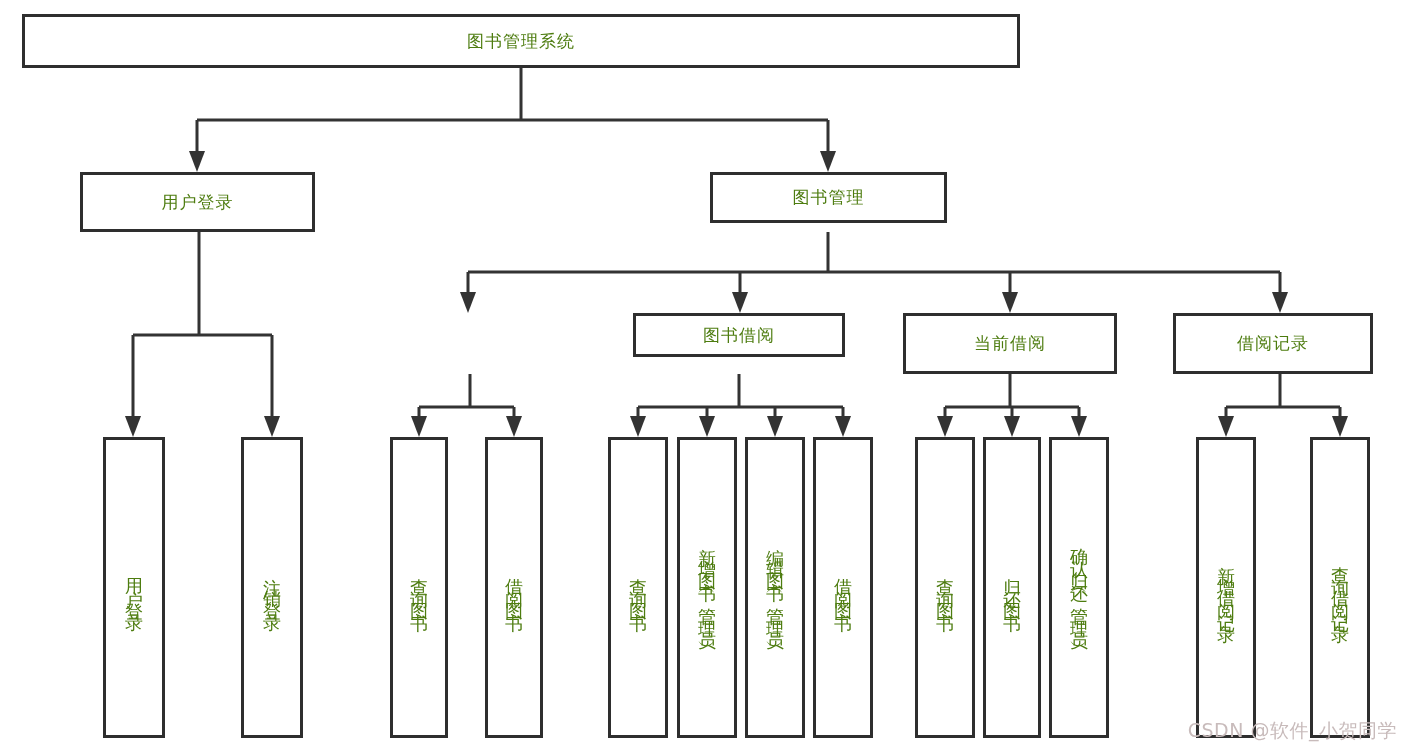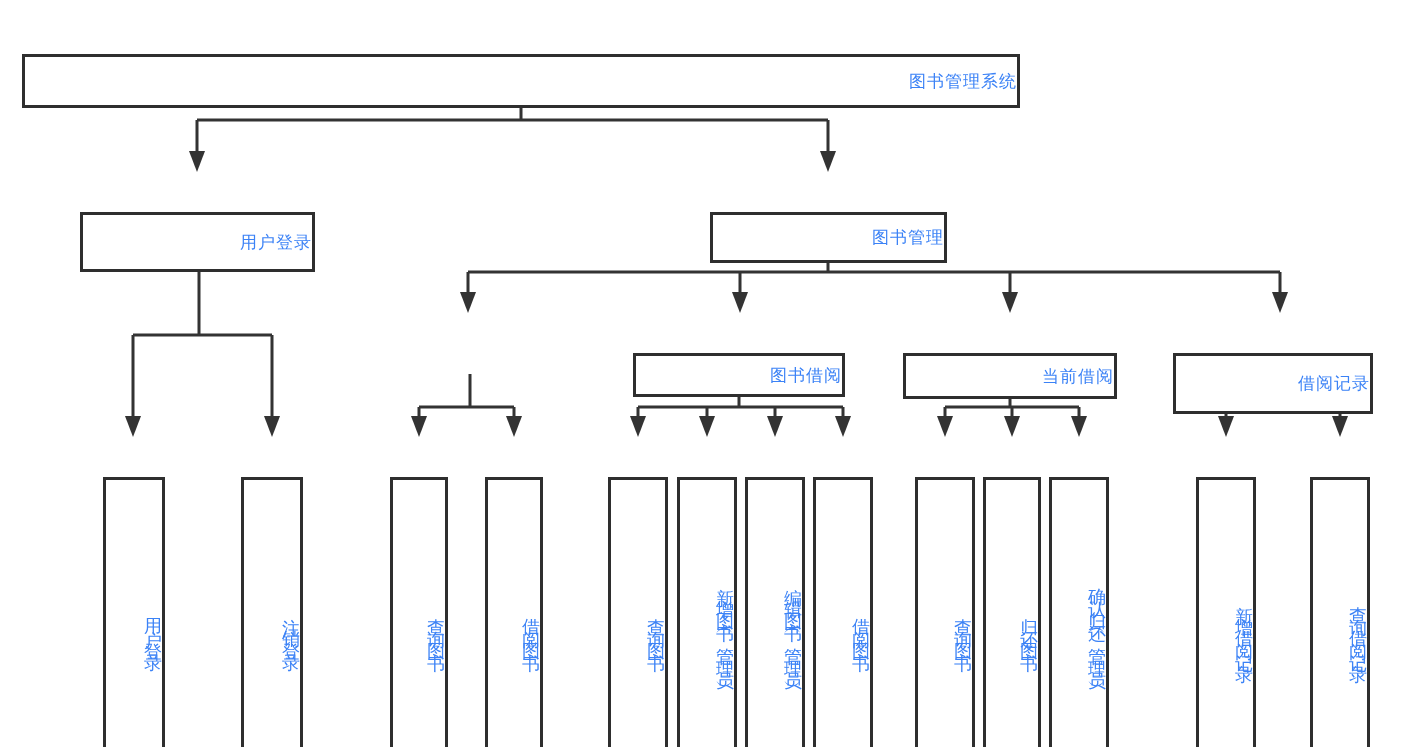--- a/index.html
+++ b/index.html
@@ -9,24 +9,23 @@
     background:#ffffff;
     font-family:"DejaVu Sans","Liberation Sans",sans-serif;
     overflow:hidden;
   }
   .connectors{position:absolute;left:0;top:0;z-index:1;}
   .node{
     position:absolute;
     box-sizing:border-box;
     border:3px solid #2e2e2e;
     background:#ffffff;
-    display:flex;align-items:center;justify-content:flex-end;
-    color:#3b82f6;
+    display:flex;align-items:center;justify-content:center;
+    color:#4d7c0f;
     z-index:2;
-    margin-top:40px;
   }
   .node.h{font-size:17px;letter-spacing:1px;}
   .node.v span{
     writing-mode:vertical-rl;
     text-orientation:mixed;
     font-size:18px;
     line-height:1;
     letter-spacing:12px;
     white-space:nowrap;
   }
@@ -95,21 +94,21 @@
   <div class="node h" style="left:80px;top:172px;width:235px;height:60px;">
     <span>用户登录</span>
   </div>
   <div class="node h" style="left:710px;top:172px;width:237px;height:51px;">
     <span>图书管理</span>
   </div>
 
   <div class="node h" style="left:633px;top:313px;width:212px;height:44px;">
     <span>图书借阅</span>
   </div>
-  <div class="node h" style="left:903px;top:313px;width:214px;height:46px;">
+  <div class="node h" style="left:903px;top:313px;width:214px;height:61px;">
     <span>当前借阅</span>
   </div>
   <div class="node h" style="left:1173px;top:313px;width:200px;height:61px;">
     <span>借阅记录</span>
   </div>
 
   <div class="node v" style="left:103px;top:437px;width:62px;height:301px;">
     <span>用户登录</span>
   </div>
   <div class="node v" style="left:241px;top:437px;width:62px;height:301px;">
@@ -146,14 +145,15 @@
     <span>确认归还（管理员）</span>
   </div>
 
   <div class="node v" style="left:1196px;top:437px;width:60px;height:301px;">
     <span>新增借阅记录</span>
   </div>
   <div class="node v" style="left:1310px;top:437px;width:60px;height:301px;">
     <span>查询借阅记录</span>
   </div>
 
+  <div class="watermark">CSDN @软件_小贺同学</div>
 
 </div>
 
 </body></html>

